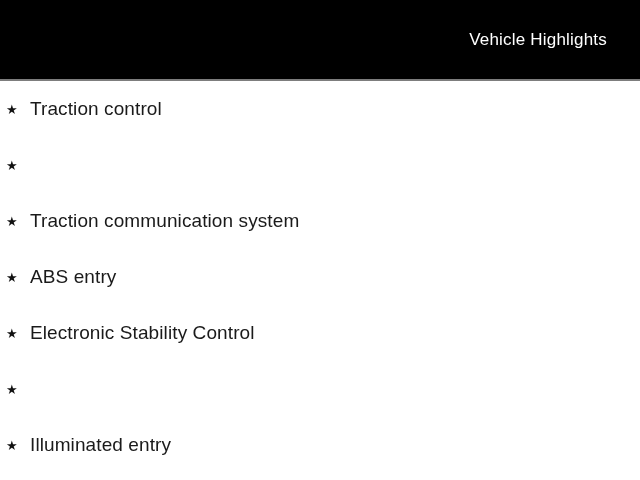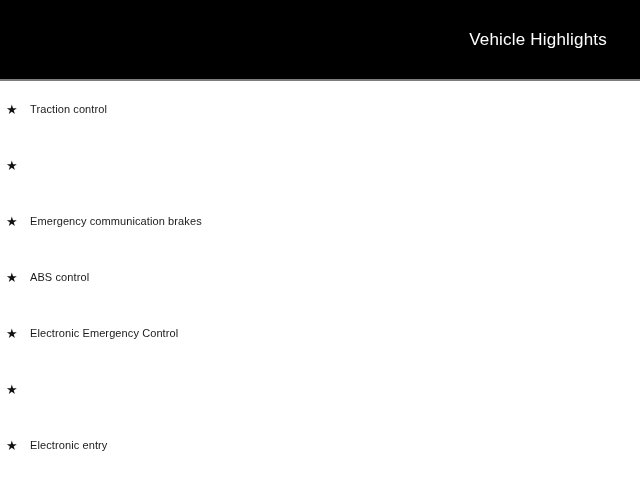--- a/index.html
+++ b/index.html
@@ -44,21 +44,21 @@
   .star-icon {
     width: 24px;
     font-size: 13px;
     color: #111111;
     text-align: left;
     flex: 0 0 auto;
     line-height: 1;
     padding-top: 1px;
   }
   .feature-label {
-    font-size: 11px;
+    font-size: 19px;
     color: #1a1a1a;
     letter-spacing: 0.1px;
   }
 </style>
 </head>
 <body>
 
 <div class="screen">
 
   <div class="header">
@@ -68,32 +68,32 @@
   <ul class="feature-list">
     <li class="feature-item">
       <span class="star-icon">★</span>
       <span class="feature-label">Traction control</span>
     </li>
     <li class="feature-item">
       <span class="star-icon">★</span>
     </li>
     <li class="feature-item">
       <span class="star-icon">★</span>
-      <span class="feature-label">Emergency communication brakes</span>
+      <span class="feature-label">Traction communication system</span>
     </li>
     <li class="feature-item">
       <span class="star-icon">★</span>
-      <span class="feature-label">ABS control</span>
+      <span class="feature-label">ABS entry</span>
     </li>
     <li class="feature-item">
       <span class="star-icon">★</span>
-      <span class="feature-label">Electronic Emergency Control</span>
+      <span class="feature-label">Electronic Stability Control</span>
     </li>
     <li class="feature-item">
       <span class="star-icon">★</span>
     </li>
     <li class="feature-item">
       <span class="star-icon">★</span>
-      <span class="feature-label">Electronic entry</span>
+      <span class="feature-label">Illuminated entry</span>
     </li>
   </ul>
 
 </div>
 
 </body></html>

